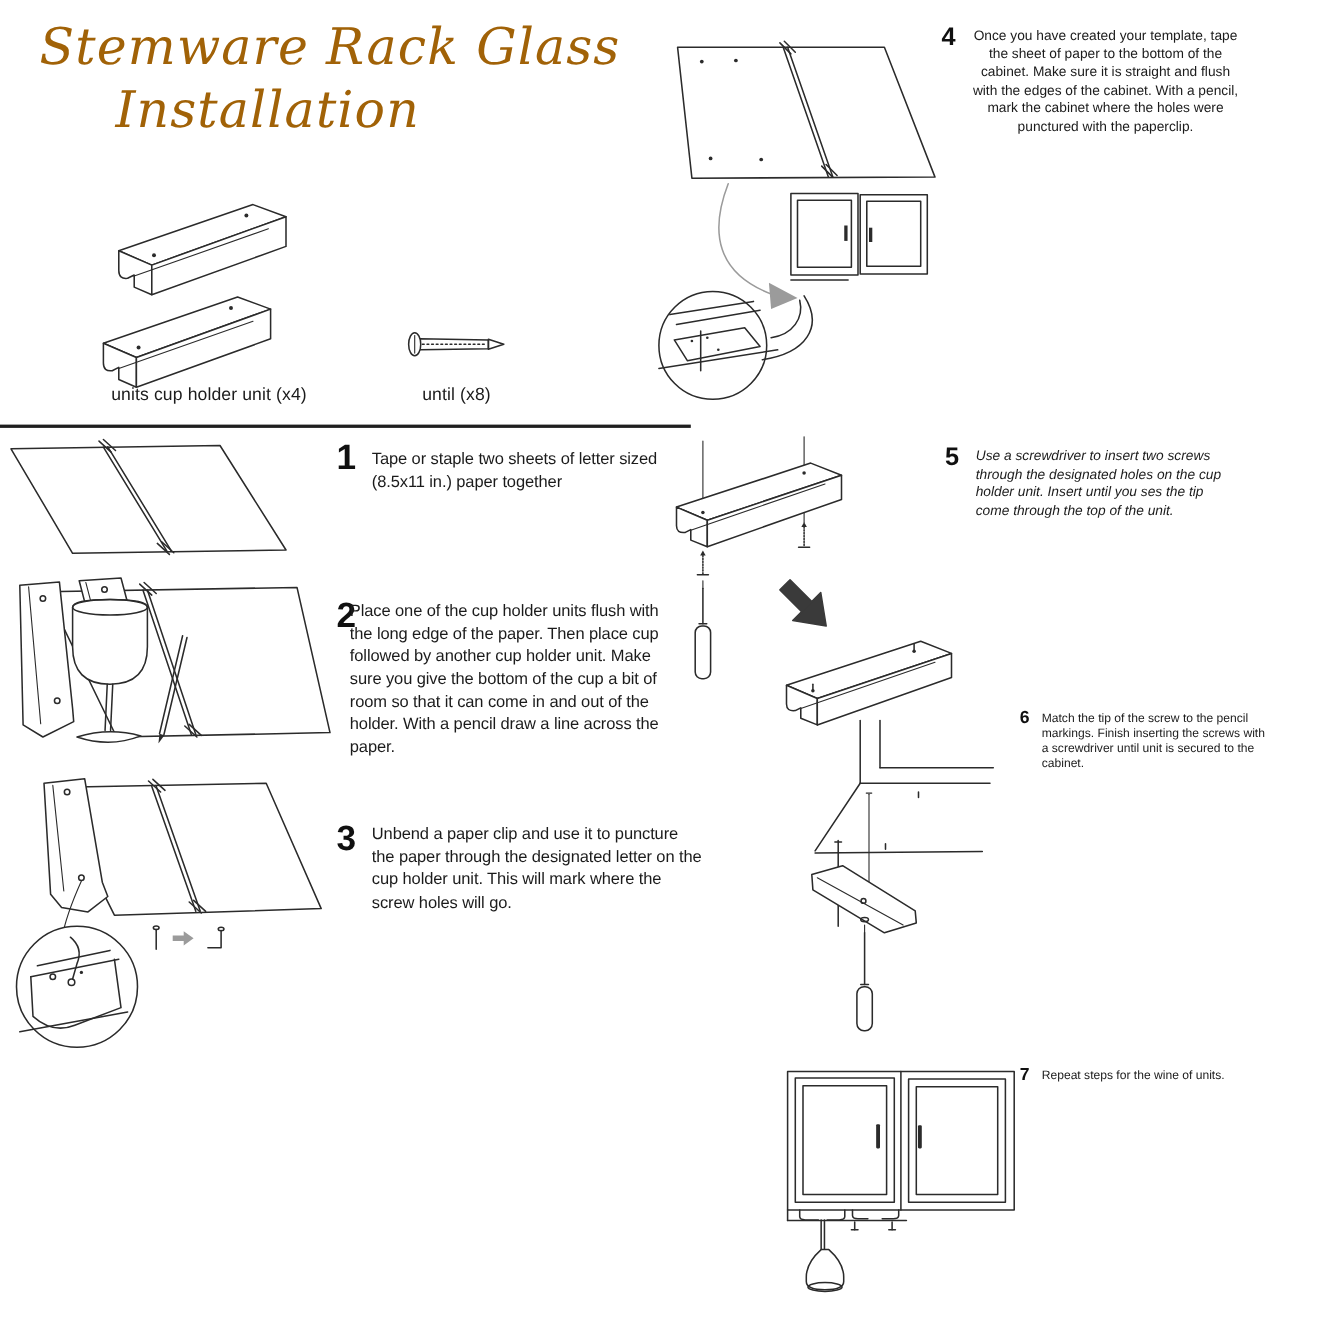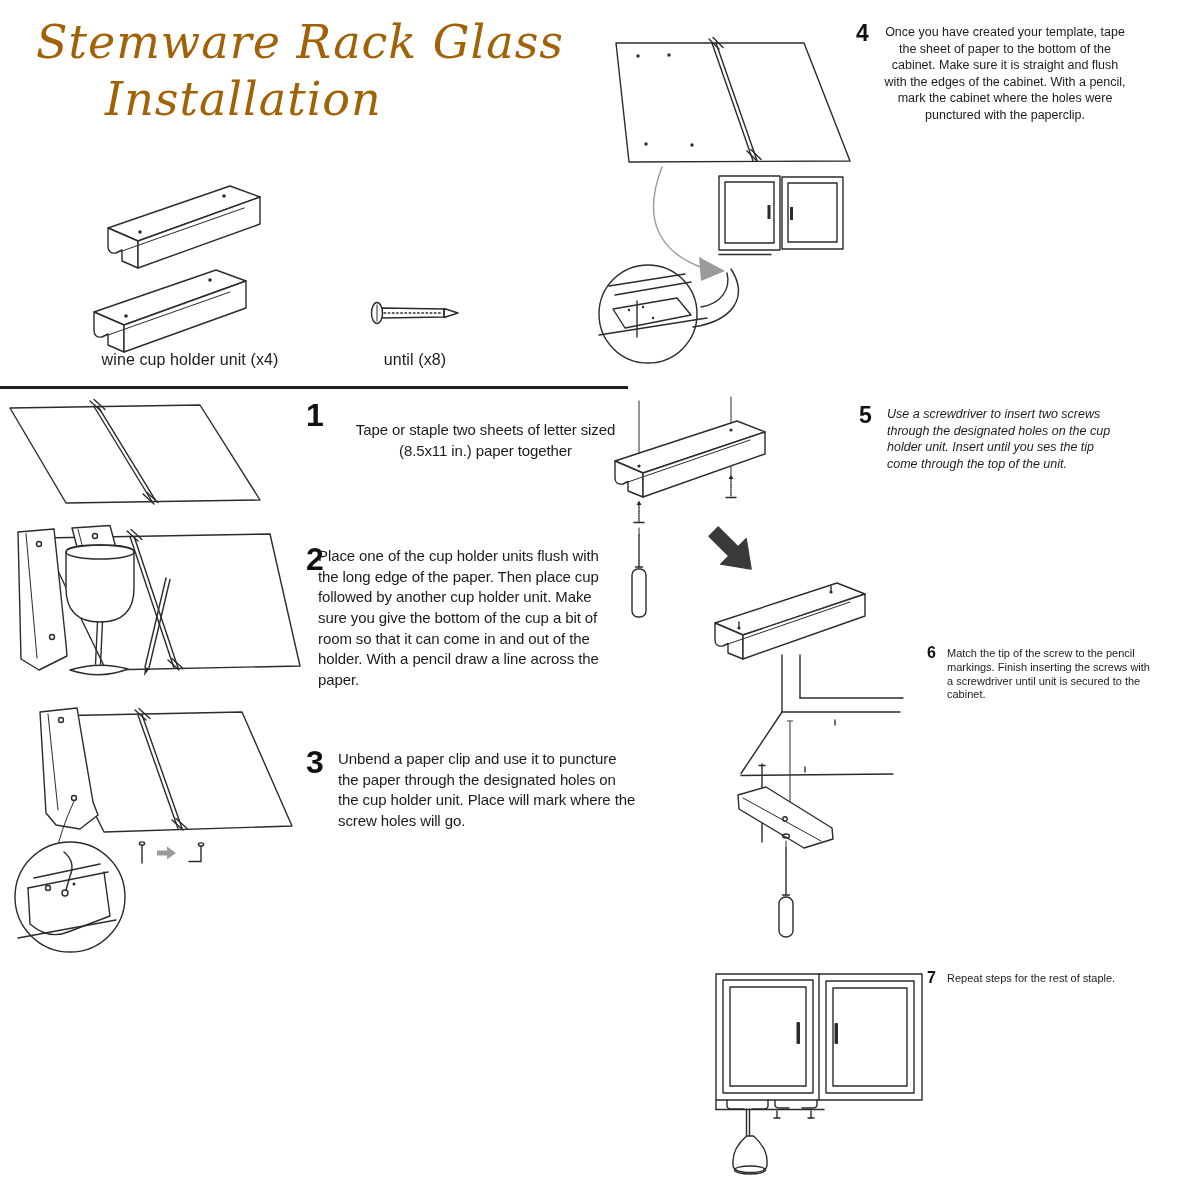--- a/index.html
+++ b/index.html
@@ -64,53 +64,53 @@
       <path class="fw" d="M4,44 L4,62 Q4,70 12,69 L18,66 L18,77 L34,84 L34,57 Z"></path>
       <path class="fw" d="M34,84 L156,40 L156,13 L34,57 Z"></path>
       <path class="thin" d="M18,67 L140,24"></path>
       <circle class="fd" cx="36" cy="48" r="1.8"></circle>
       <circle class="fd" cx="120" cy="12" r="1.8"></circle>
     </g>
   </defs>
   <use href="#punit" transform="translate(22,12)"></use>
   <use href="#punit" transform="translate(8,96)"></use>
 </svg>
-<div class="abs part-label" style="left:70px; top:351px; width:240px;">wine cup holder unit (x4)</div>
+<div class="abs part-label" style="left:70px; top:351px; width:240px;">units cup holder unit (x4)</div>
 
 <svg class="abs" style="left:368px; top:296px;" width="94" height="34" viewBox="0 0 94 34">
   <line x1="16" y1="17" x2="74" y2="17" stroke-width="9" stroke-dasharray="1.6 2.6"></line>
   <path class="fw" d="M76,12.5 L90,17 L76,21.5 Z" style="fill:#fff"></path>
   <path d="M14,12 L76,13 L76,21 L14,22 Z" fill="#ffffff" fill-opacity="0"></path>
   <ellipse class="fw" cx="9" cy="17" rx="5.5" ry="10.5"></ellipse>
   <line x1="9" y1="9" x2="9" y2="25" class="thin"></line>
 </svg>
 <div class="abs part-label" style="left:360px; top:351px; width:110px;">until (x8)</div>
 
 <div class="abs divider" style="left:0; top:386px; width:628px; height:3px;"></div>
 
 <div class="abs step-num n-lg" style="left:306px; top:399px;">1</div>
-<div class="abs step-text t-lg" style="left:338px; top:420px; width:295px;text-align:center;">Tape or staple two sheets of letter sized (8.5x11 in.) paper together</div>
+<div class="abs step-text t-lg" style="left:338px; top:408px; width:295px;">Tape or staple two sheets of letter sized (8.5x11 in.) paper together</div>
 
 <div class="abs step-num n-lg" style="left:306px; top:543px;">2</div>
 <div class="abs step-text t-lg" style="left:318px; top:546px; width:295px;">Place one of the cup holder units flush with the long edge of the paper. Then place cup followed by another cup holder unit. Make sure you give the bottom of the cup a bit of room so that it can come in and out of the holder. With a pencil draw a line across the paper.</div>
 
 <div class="abs step-num n-lg" style="left:306px; top:746px;">3</div>
-<div class="abs step-text t-lg" style="left:338px; top:749px; width:300px;">Unbend a paper clip and use it to puncture the paper through the designated holes on the cup holder unit. Place will mark where the screw holes will go.</div>
+<div class="abs step-text t-lg" style="left:338px; top:749px; width:300px;">Unbend a paper clip and use it to puncture the paper through the designated letter on the cup holder unit. This will mark where the screw holes will go.</div>
 
 <div class="abs step-num n-md" style="left:856px; top:22px;">4</div>
 <div class="abs step-text t-md" style="left:884px; top:24px; width:242px;text-align:center;">Once you have created your template, tape the sheet of paper to the bottom of the cabinet. Make sure it is straight and flush with the edges of the cabinet. With a pencil, mark the cabinet where the holes were punctured with the paperclip.</div>
 
 <div class="abs step-num n-md" style="left:859px; top:404px;">5</div>
 <div class="abs step-text t-md" style="left:887px; top:406px; width:232px;font-style:italic;">Use a screwdriver to insert two screws through the designated holes on the cup holder unit. Insert until you ses the tip come through the top of the unit.</div>
 
 <div class="abs step-num n-sm" style="left:927px; top:645px;">6</div>
 <div class="abs step-text t-sm" style="left:947px; top:647px; width:208px;">Match the tip of the screw to the pencil markings. Finish inserting the screws with a screwdriver until unit is secured to the cabinet.</div>
 
 <div class="abs step-num n-sm" style="left:927px; top:970px;">7</div>
-<div class="abs step-text t-sm" style="left:947px; top:972px; width:210px;">Repeat steps for the rest of staple.</div>
+<div class="abs step-text t-sm" style="left:947px; top:972px; width:210px;">Repeat steps for the wine of units.</div>
 
 <svg class="abs" style="left:2px; top:396px;" width="292" height="118" viewBox="0 0 292 118">
   <path class="fw" d="M8,12 L198,9 L258,104 L64,107 Z"></path>
   <g>
     <line x1="92" y1="10.5" x2="150" y2="105.5"></line>
     <line x1="96" y1="10.3" x2="154" y2="105.2"></line>
   </g>
   <g stroke-width="2">
     <line x1="88" y1="5" x2="99" y2="15"></line>
     <line x1="92" y1="3.5" x2="103" y2="13.5"></line>

